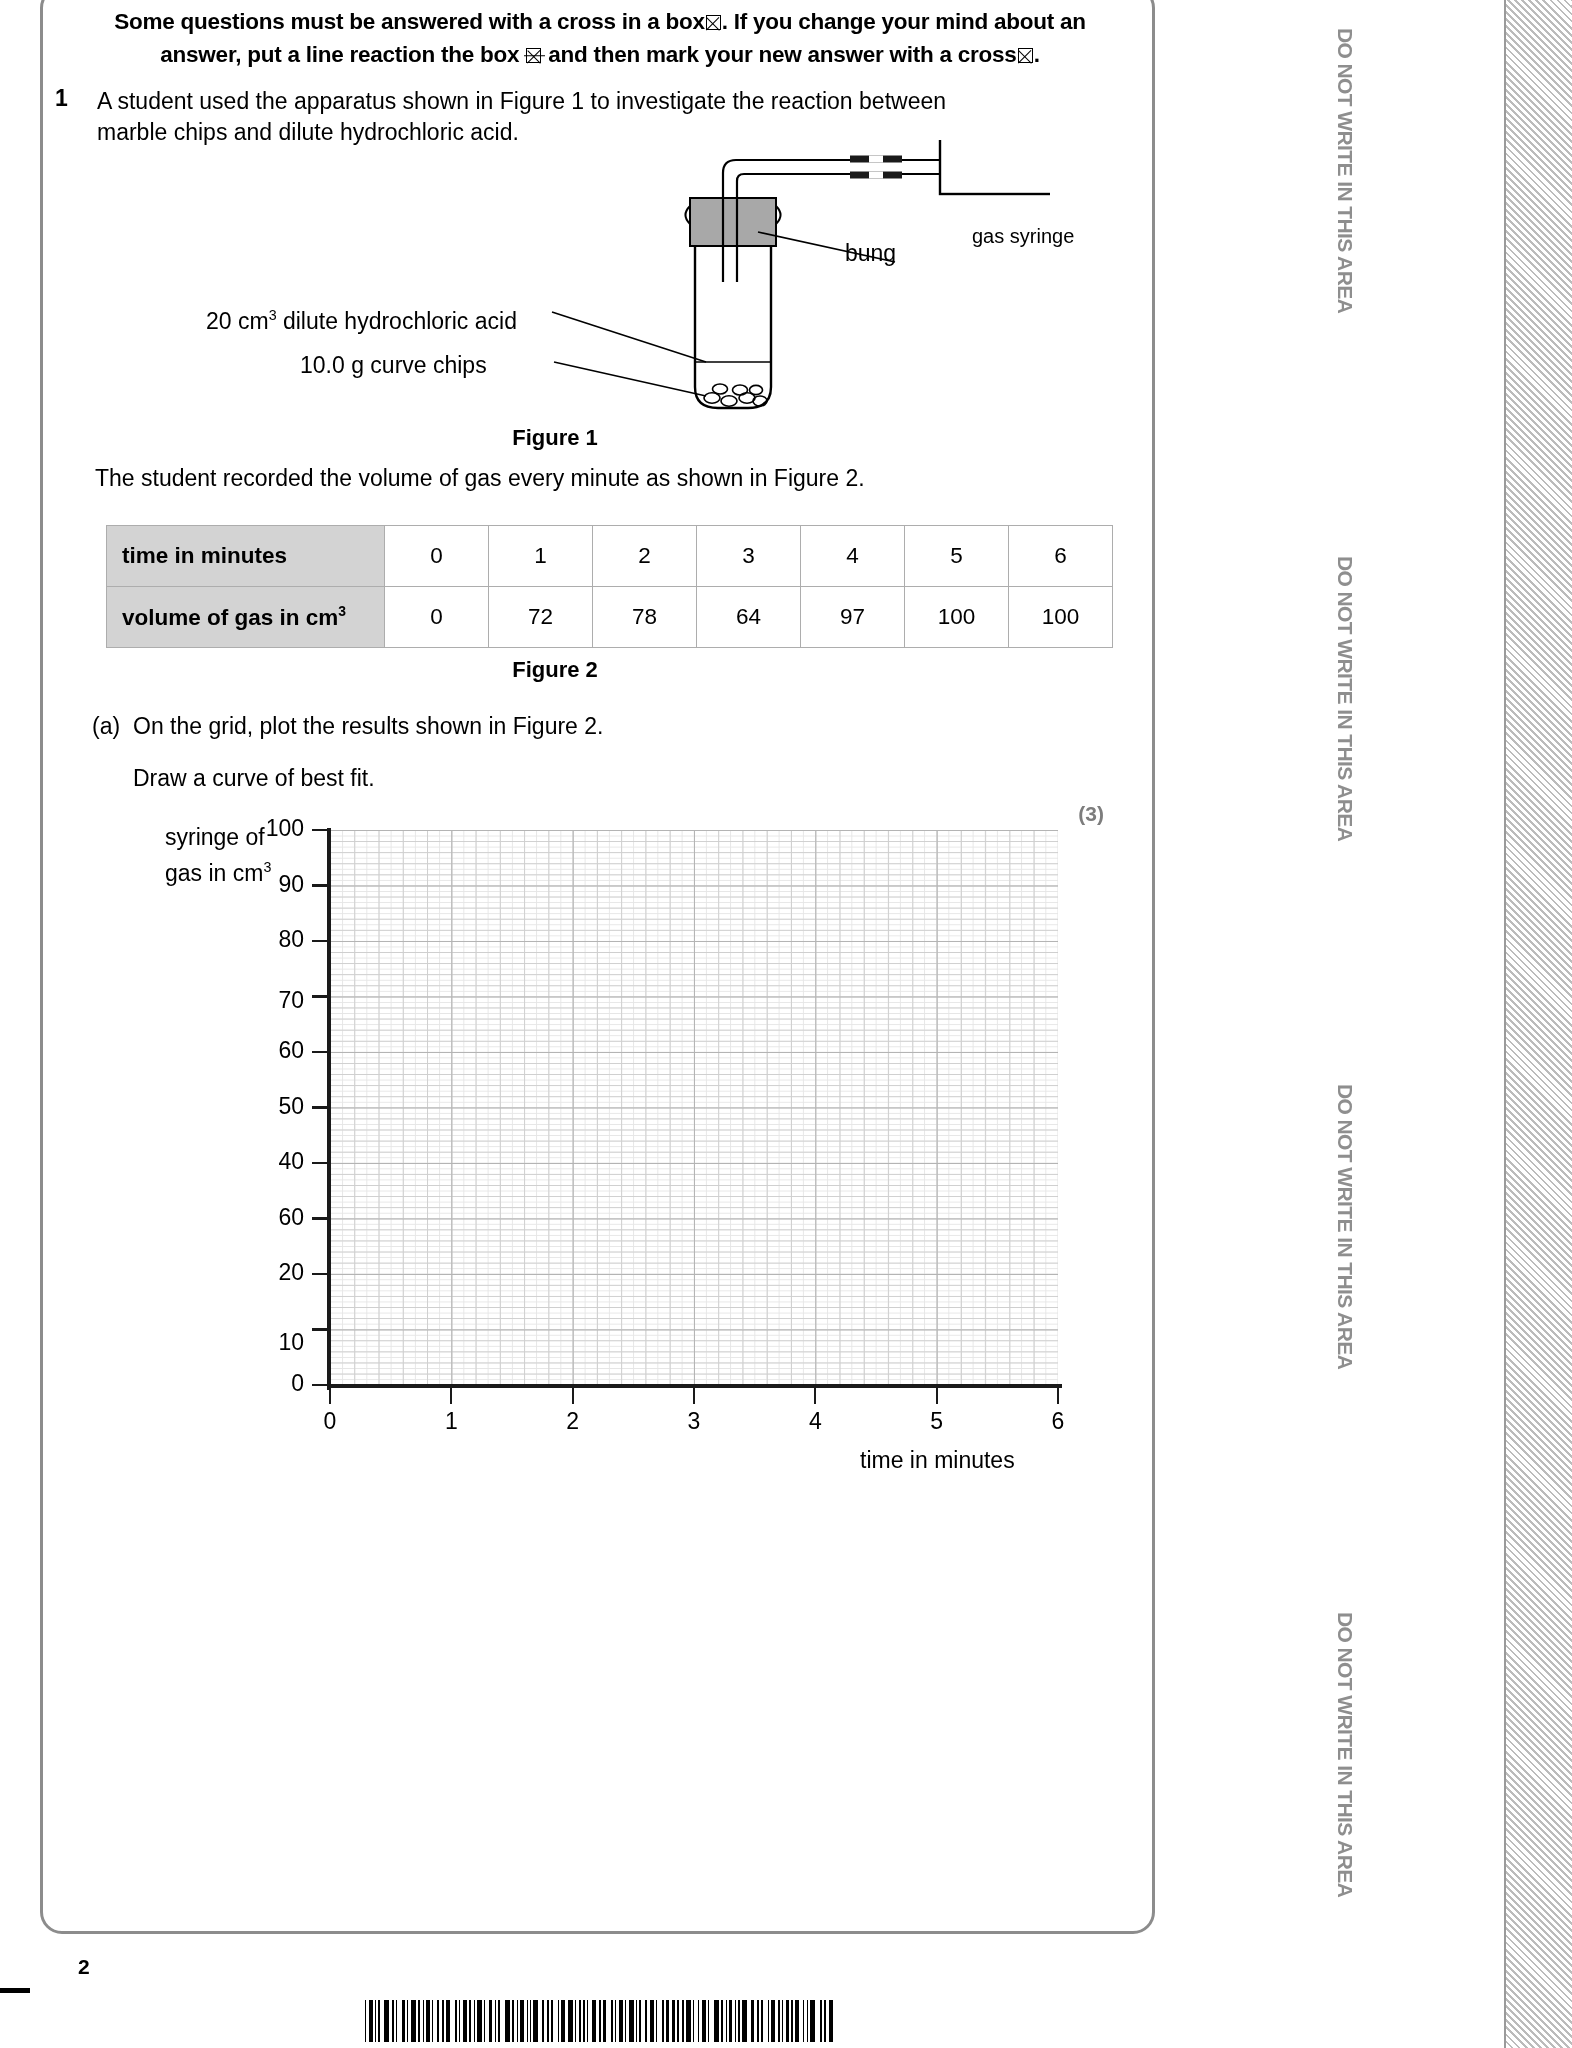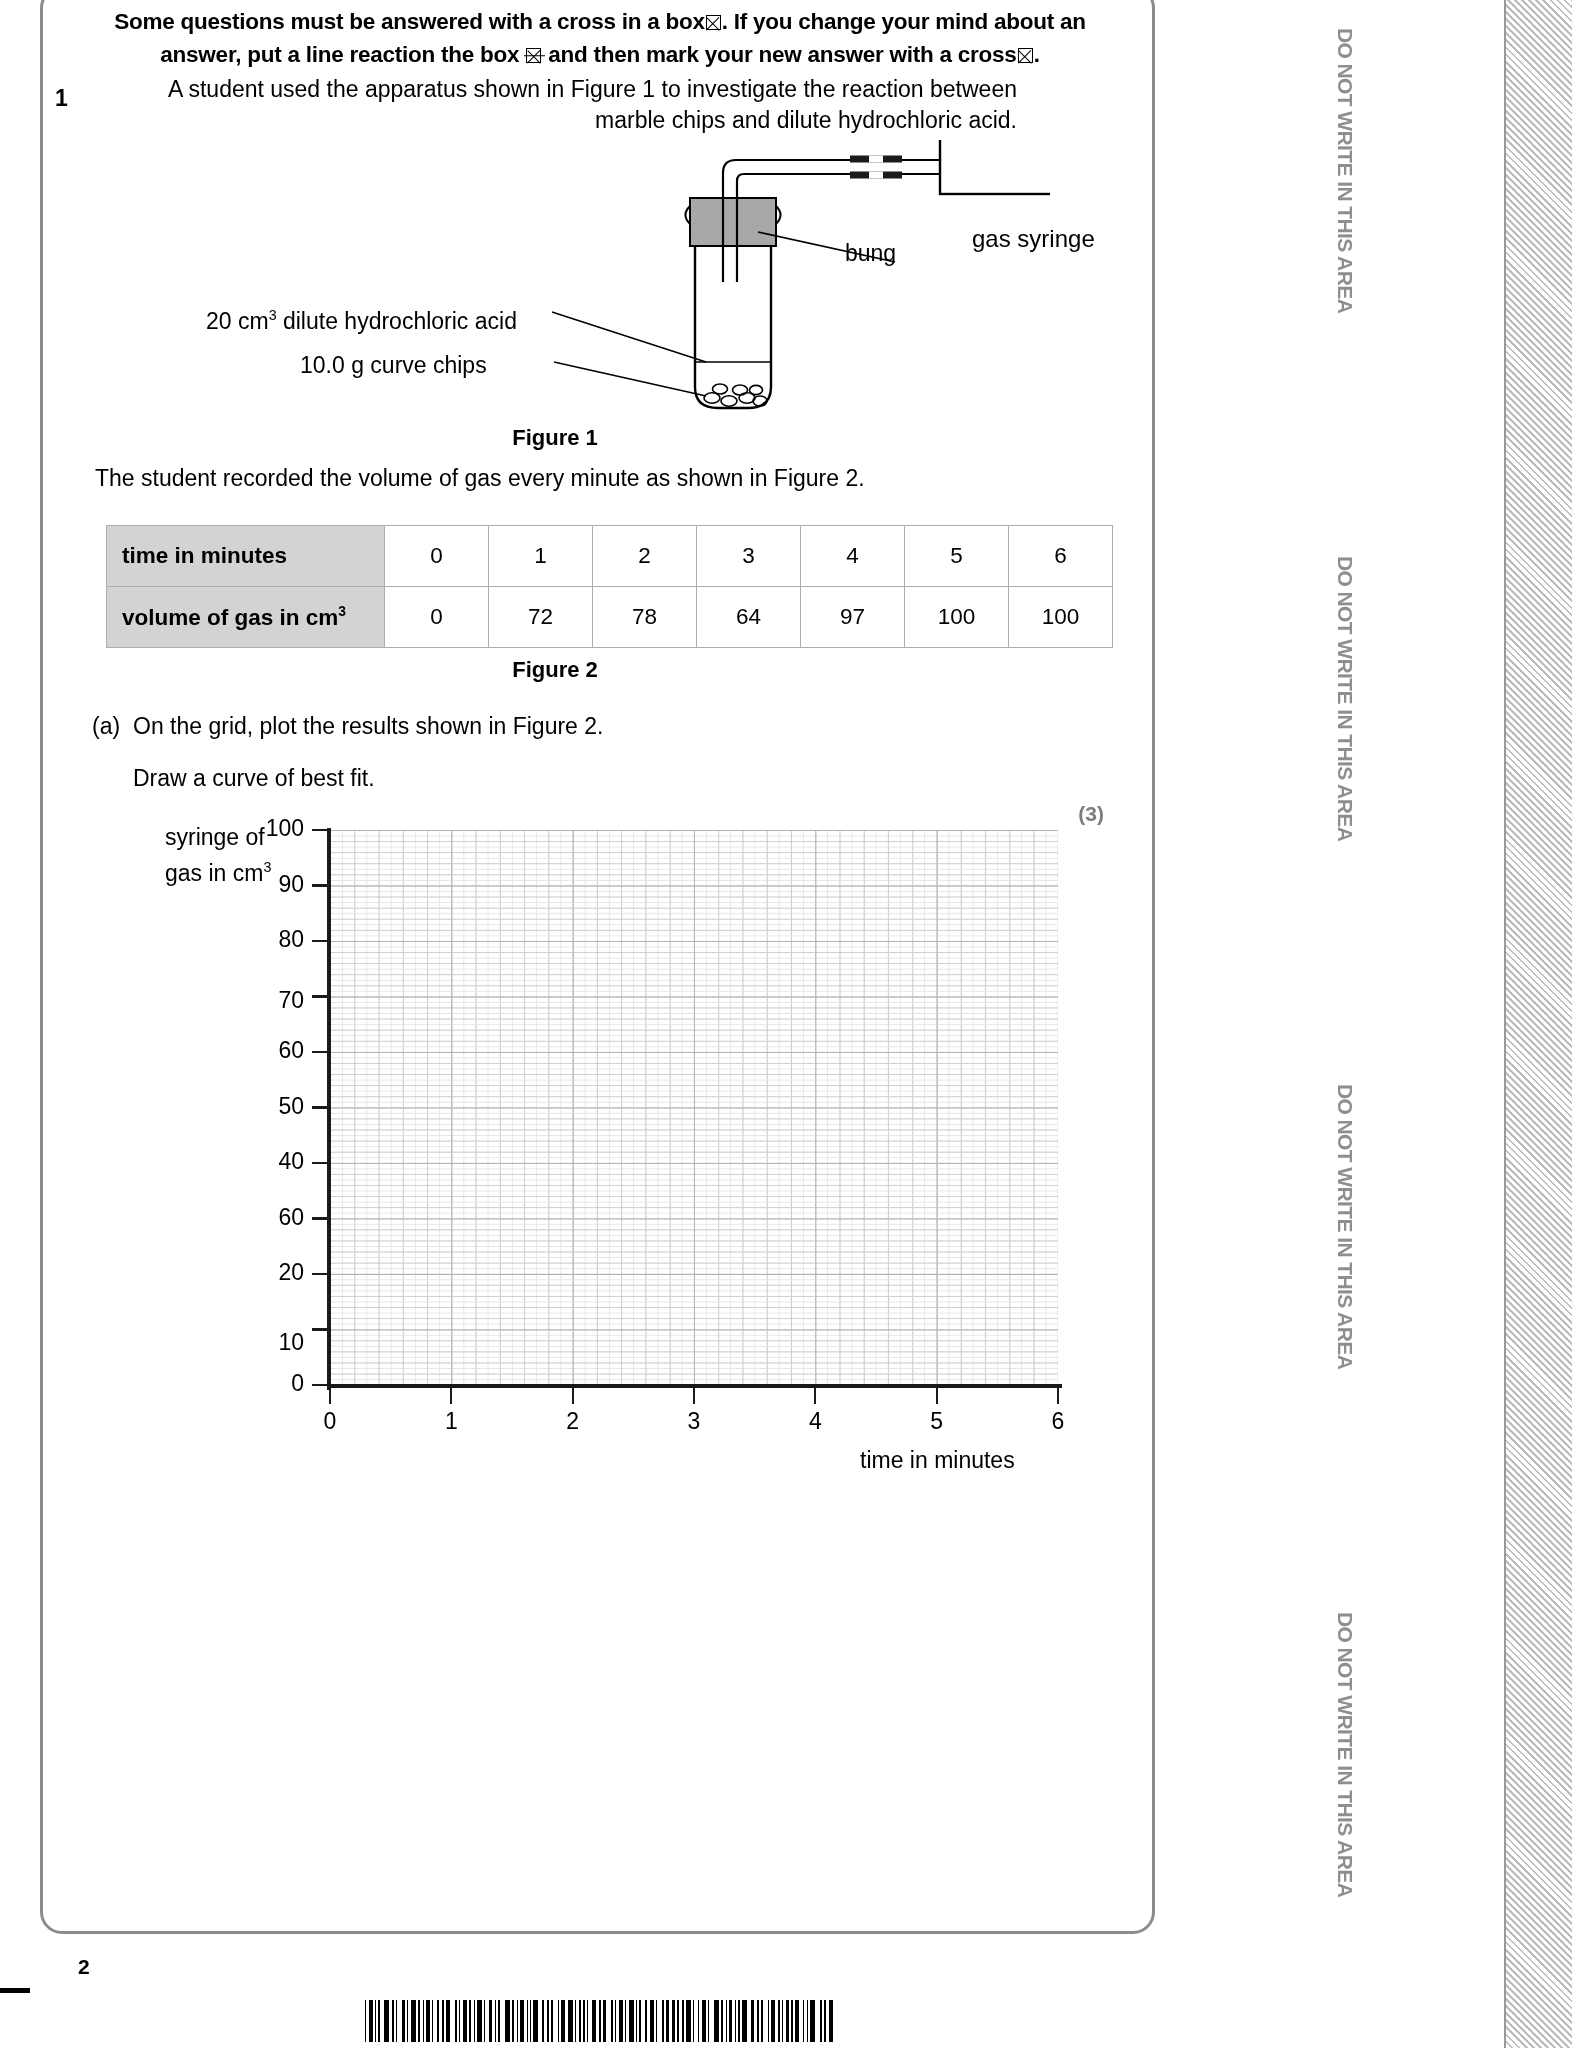--- a/index.html
+++ b/index.html
@@ -121,25 +121,24 @@
   #q-number {
     position: absolute;
     left: 55px;
     top: 85px;
     font-weight: bold;
     font-size: 23px;
   }
   #q-stem {
     position: absolute;
     left: 97px;
-    top: 74px;
+    top: 86px;
     width: 920px;
     font-size: 23px;
     line-height: 31px;
-    text-align: right;
   }
 
   
   #fig1 {
     position: absolute;
     left: 150px;
     top: 140px;
     width: 900px;
     height: 290px;
   }
@@ -403,21 +402,21 @@
   <line x1="608" y1="92" x2="745" y2="122" stroke="#000" stroke-width="1.6"></line>
 
   <line x1="952" y1="56" x2="1010" y2="92" stroke="#000" stroke-width="1.6"></line>
 
   <line x1="402" y1="172" x2="556" y2="222" stroke="#000" stroke-width="1.6"></line>
 
   <line x1="404" y1="222" x2="556" y2="256" stroke="#000" stroke-width="1.6"></line>
 </svg>
 
 <div style="position:absolute;left:845px;top:240px;font-size:23px;">bung</div>
-<div style="position:absolute;left:972px;top:225px;font-size:24px;">gas syringe</div>
+<div style="position:absolute;left:972px;top:225px;font-size:20px;">gas syringe</div>
 <div style="position:absolute;left:206px;top:307px;font-size:23px;white-space:nowrap;"><span>20 cm</span><sup class="sup">3</sup><span> dilute hydrochloric acid</span></div>
 <div style="position:absolute;left:300px;top:352px;font-size:23px;white-space:nowrap;">10.0 g curve chips</div>
 
 <div id="fig1-caption">Figure 1</div>
 
 <div id="para-record">The student recorded the volume of gas every minute as shown in Figure 2.</div>
 
 <table id="data-table">
   <tbody>
     <tr>

